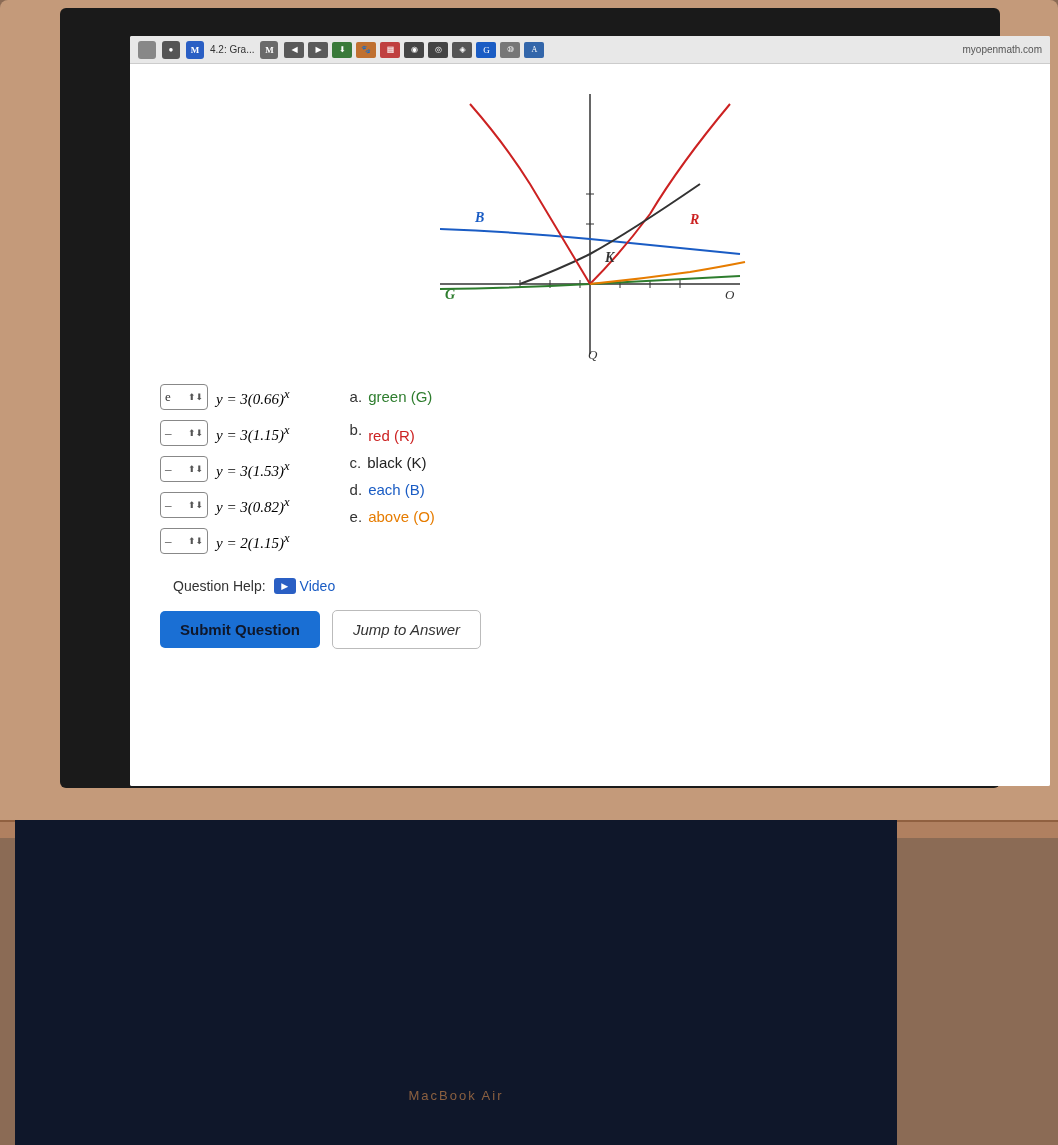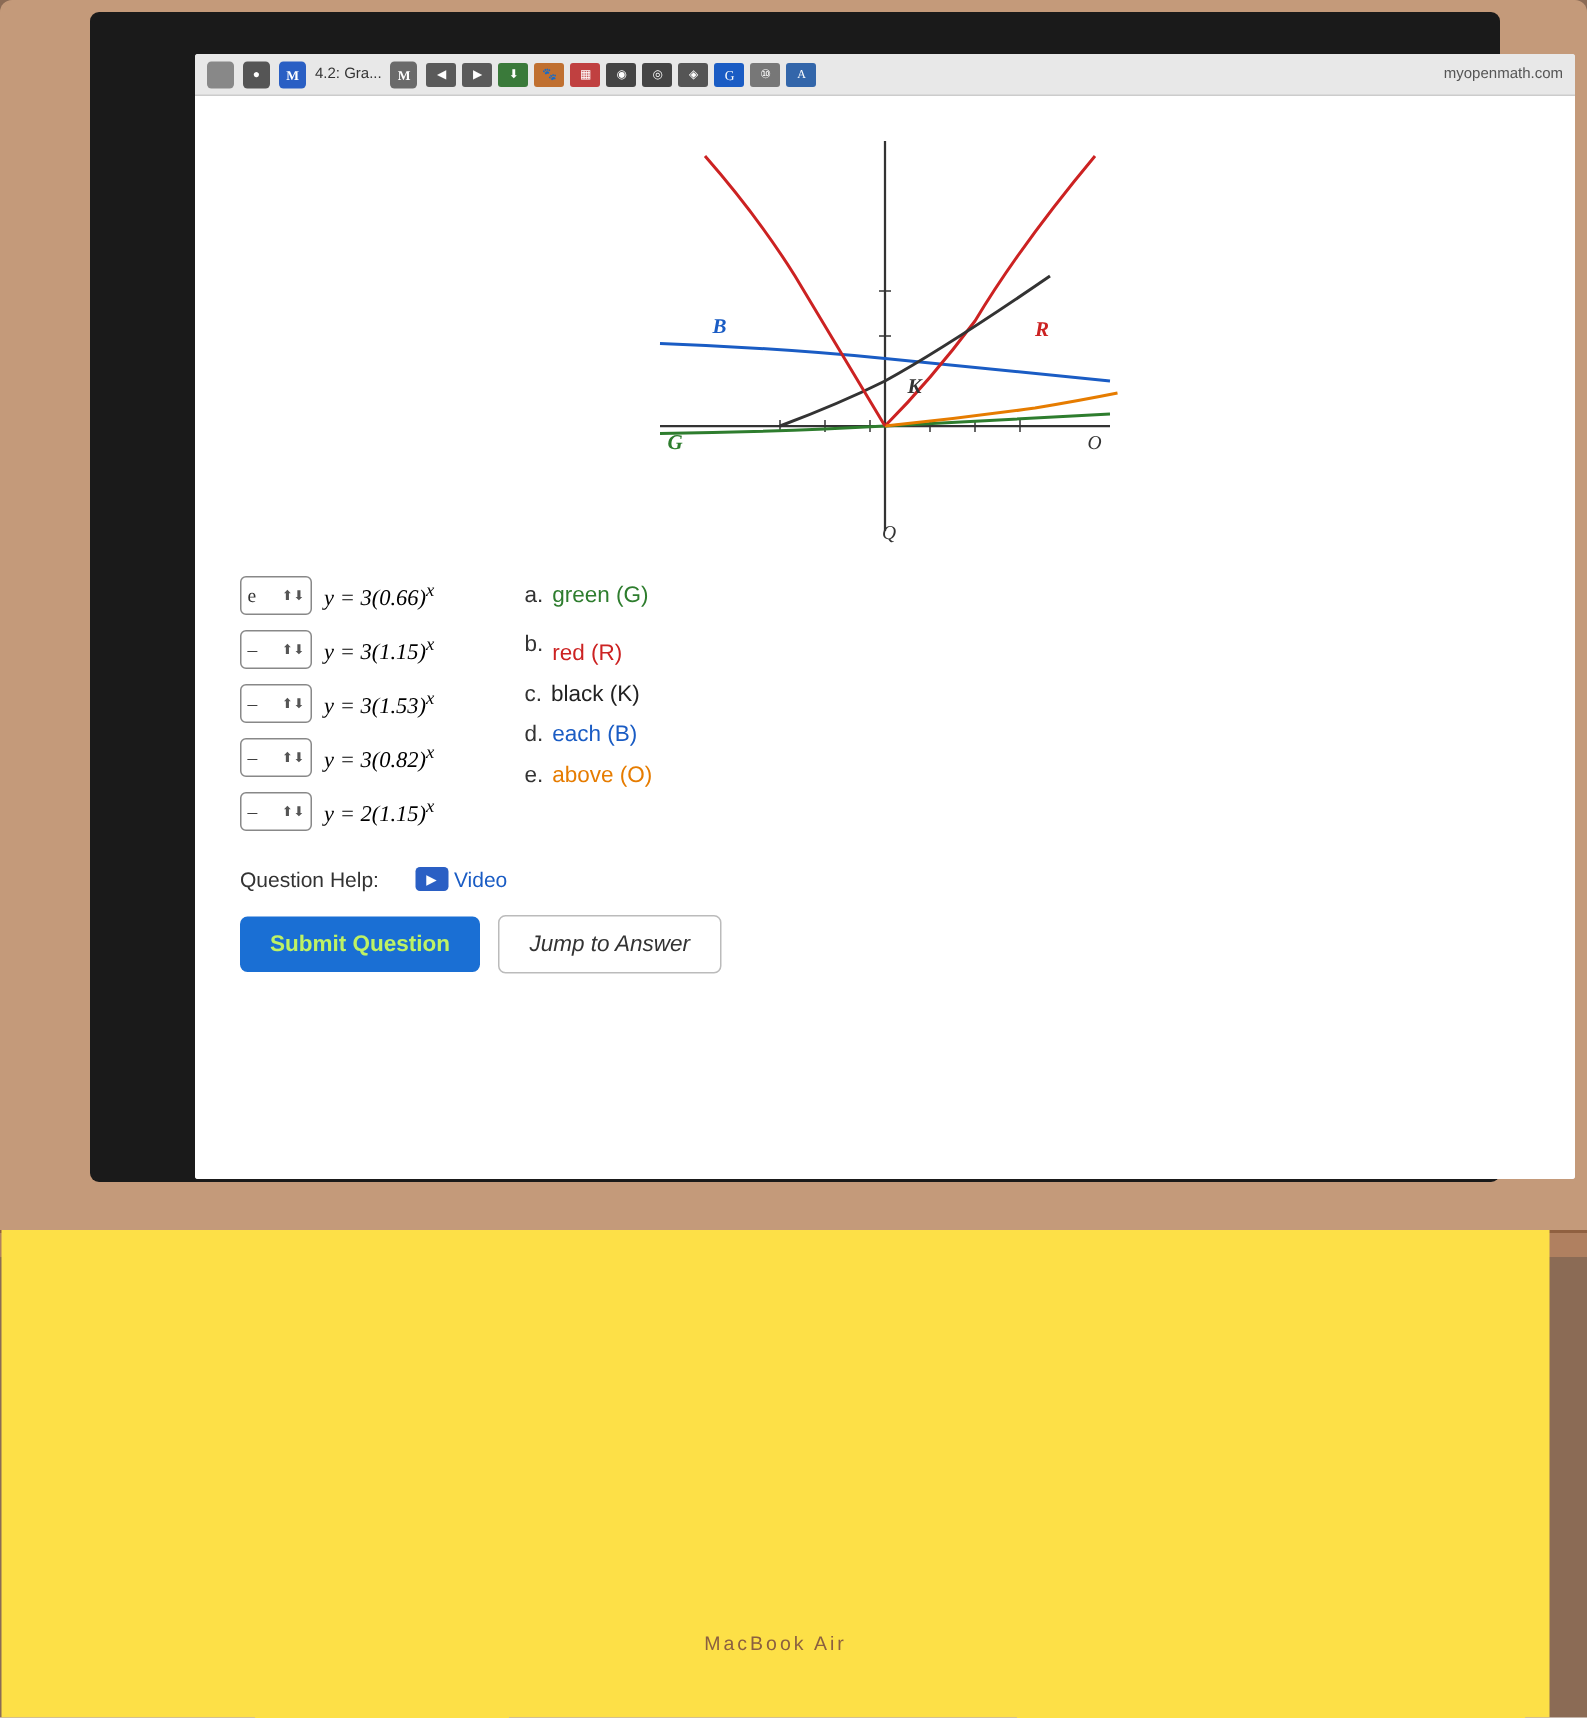--- a/index.html
+++ b/index.html
@@ -201,25 +201,26 @@
 
     .answer-green { color: #2e7d2e; font-weight: 500; }
     .answer-red { color: #cc2222; font-weight: 500; margin-top: 12px; }
     .answer-black { color: #222; font-weight: 500; }
     .answer-blue { color: #1a5cc4; font-weight: 500; }
     .answer-orange { color: #e67c00; font-weight: 500; }
 
     .question-help {
       display: flex;
       align-items: center;
-      gap: 24px;
+      gap: 8px;
       margin-bottom: 16px;
       font-size: 14px;
       color: #333;
       font-family: -apple-system, Arial, sans-serif;
+      margin-left: 13px;
     }
 
     .video-btn {
       display: flex;
       align-items: center;
       gap: 4px;
       color: #1a5cc4;
       cursor: pointer;
       font-size: 14px;
     }
@@ -236,21 +237,21 @@
     }
 
     .buttons-row {
       display: flex;
       gap: 12px;
       align-items: center;
     }
 
     .submit-btn {
       background: #1a6fd4;
-      color: #bef264;
+      color: #0f172a;
       border: none;
       border-radius: 5px;
       padding: 10px 20px;
       font-size: 15px;
       font-weight: 600;
       cursor: pointer;
       font-family: -apple-system, Arial, sans-serif;
     }
 
     .jump-btn {
@@ -261,24 +262,24 @@
       padding: 10px 20px;
       font-size: 15px;
       cursor: pointer;
       font-family: -apple-system, Arial, sans-serif;
       font-style: italic;
     }
 
     
     .laptop-bottom {
       position: absolute;
-      top: 820px; left: 1px;
-      width: 1032px;
+      top: 820px; left: 15px;
+      width: 882px;
       height: 325px;
-      background: #fde047;
+      background: #0f172a;
     }
 
     .laptop-hinge {
       position: absolute;
       top: 820px; left: 0;
       width: 1058px;
       height: 18px;
       background: #b08060;
       border-top: 2px solid #906040;
     }

